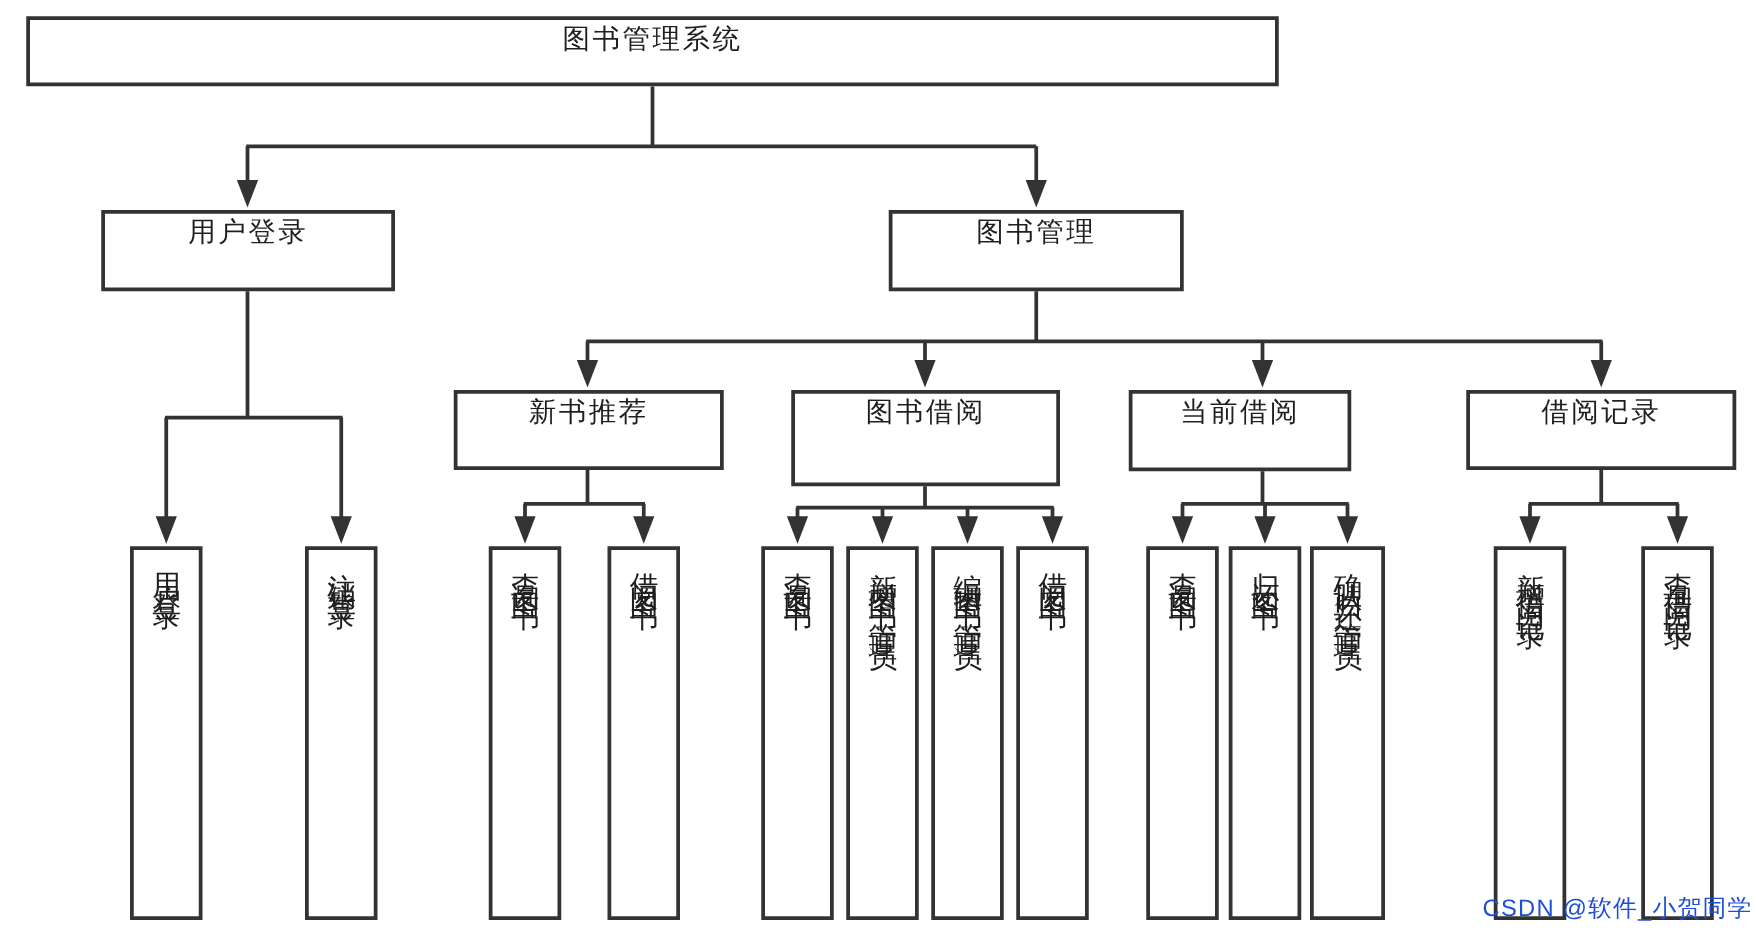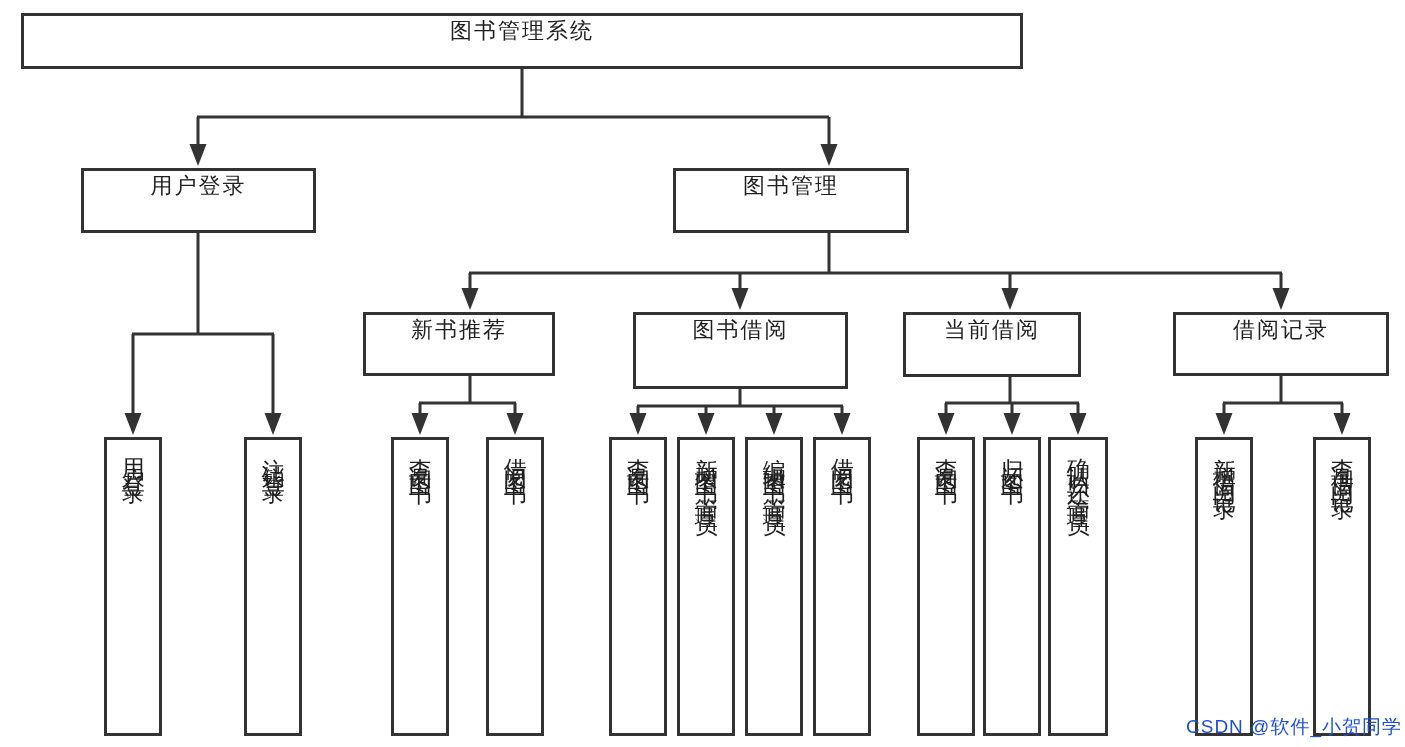--- a/index.html
+++ b/index.html
@@ -87,25 +87,25 @@
     </g>
   </svg>
 
   <div class="box hbox" style="left:21px; top:13px; width:1002px; height:56px;">
     <span>图书管理系统</span>
   </div>
 
   <div class="box hbox" style="left:81px; top:168px; width:235px; height:65px;">
     <span>用户登录</span>
   </div>
-  <div class="box hbox" style="left:673px; top:168px; width:236px; height:65px;">
+  <div class="box hbox" style="left:711px; top:168px; width:236px; height:65px;">
     <span>图书管理</span>
   </div>
 
-  <div class="box hbox" style="left:363px; top:312px; width:192px; height:64px;">
+  <div class="box hbox" style="left:363px; top:312px; width:216px; height:64px;">
     <span>新书推荐</span>
   </div>
   <div class="box hbox" style="left:633px; top:312px; width:215px; height:77px;">
     <span>图书借阅</span>
   </div>
   <div class="box hbox" style="left:903px; top:312px; width:178px; height:65px;">
     <span>当前借阅</span>
   </div>
   <div class="box hbox" style="left:1173px; top:312px; width:216px; height:64px;">
     <span>借阅记录</span>

